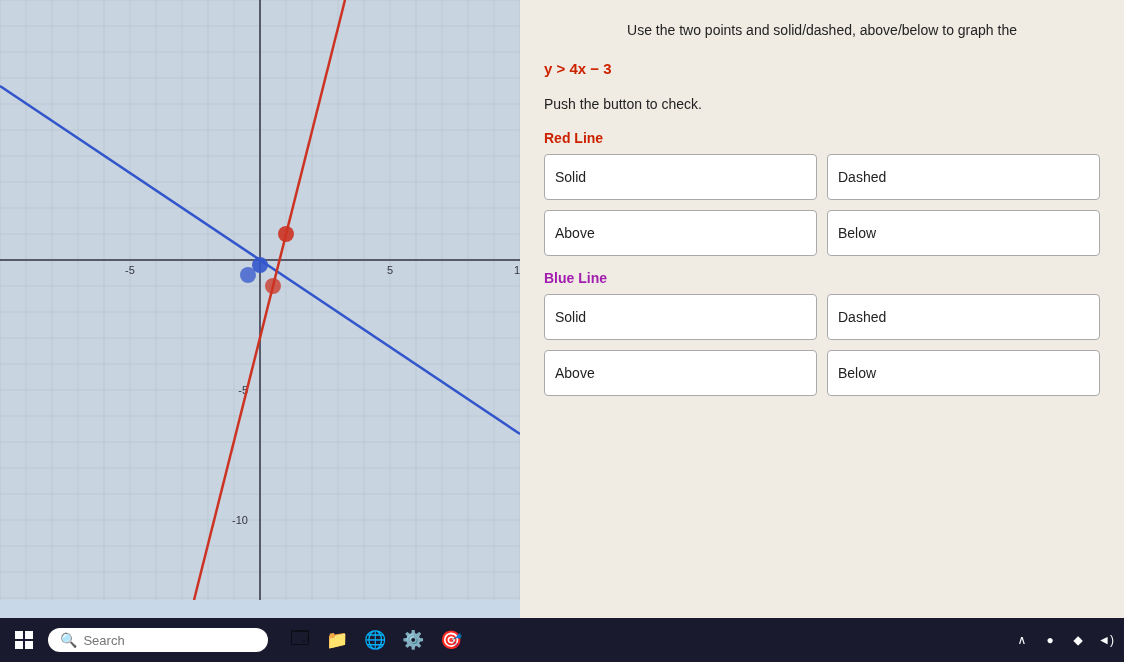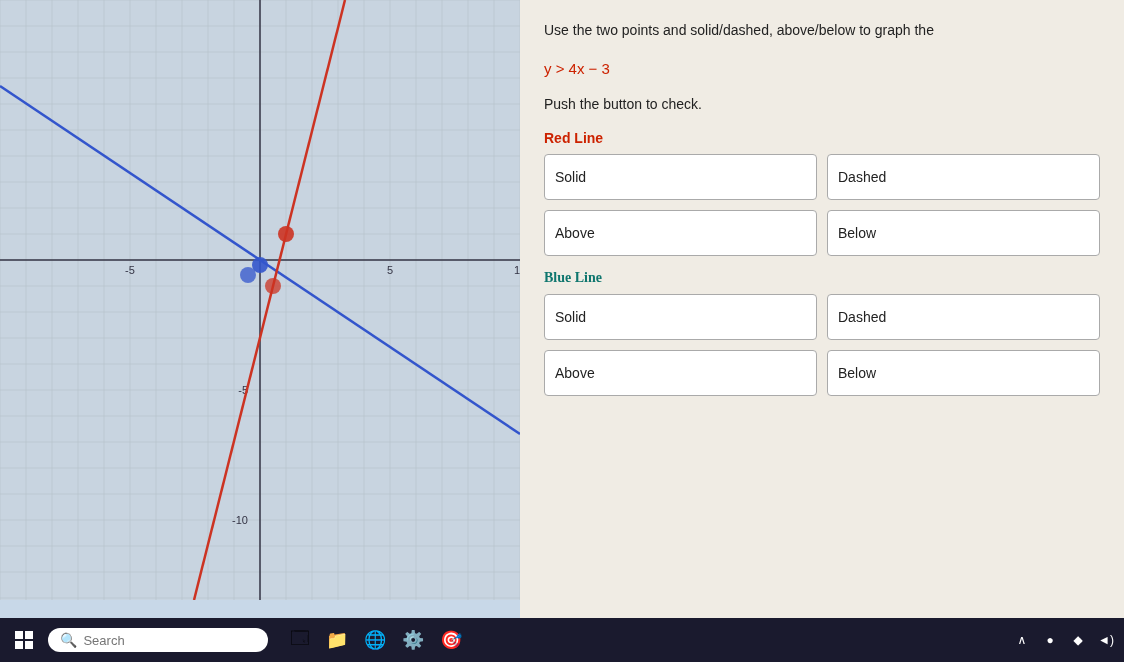--- a/index.html
+++ b/index.html
@@ -42,52 +42,53 @@
       padding: 20px 24px;
       overflow-y: auto;
       position: relative;
     }
 
     .instructions {
       font-size: 14px;
       color: #222;
       line-height: 1.5;
       margin-bottom: 14px;
+      text-align: center;
     }
 
     .equations {
       font-size: 15px;
       margin-bottom: 14px;
       line-height: 1.8;
     }
 
     .eq-red {
       color: #cc2200;
-      font-weight: normal;
+      font-weight: bold;
     }
 
     .eq-blue {
       color: #1144cc;
       font-weight: bold;
     }
 
     .push-text {
       font-size: 14px;
       color: #222;
       margin-bottom: 18px;
     }
 
     .line-label {
       font-size: 14px;
       font-weight: bold;
       margin-bottom: 8px;
     }
 
     .line-label.red { color: #cc2200; }
-    .line-label.blue { color: #0f766e; font-family: Liberation Serif, serif; }
+    .line-label.blue { color: #a21caf; }
 
     .btn-row {
       display: flex;
       gap: 10px;
       margin-bottom: 10px;
     }
 
     .option-btn {
       flex: 1;
       padding: 14px 10px;

